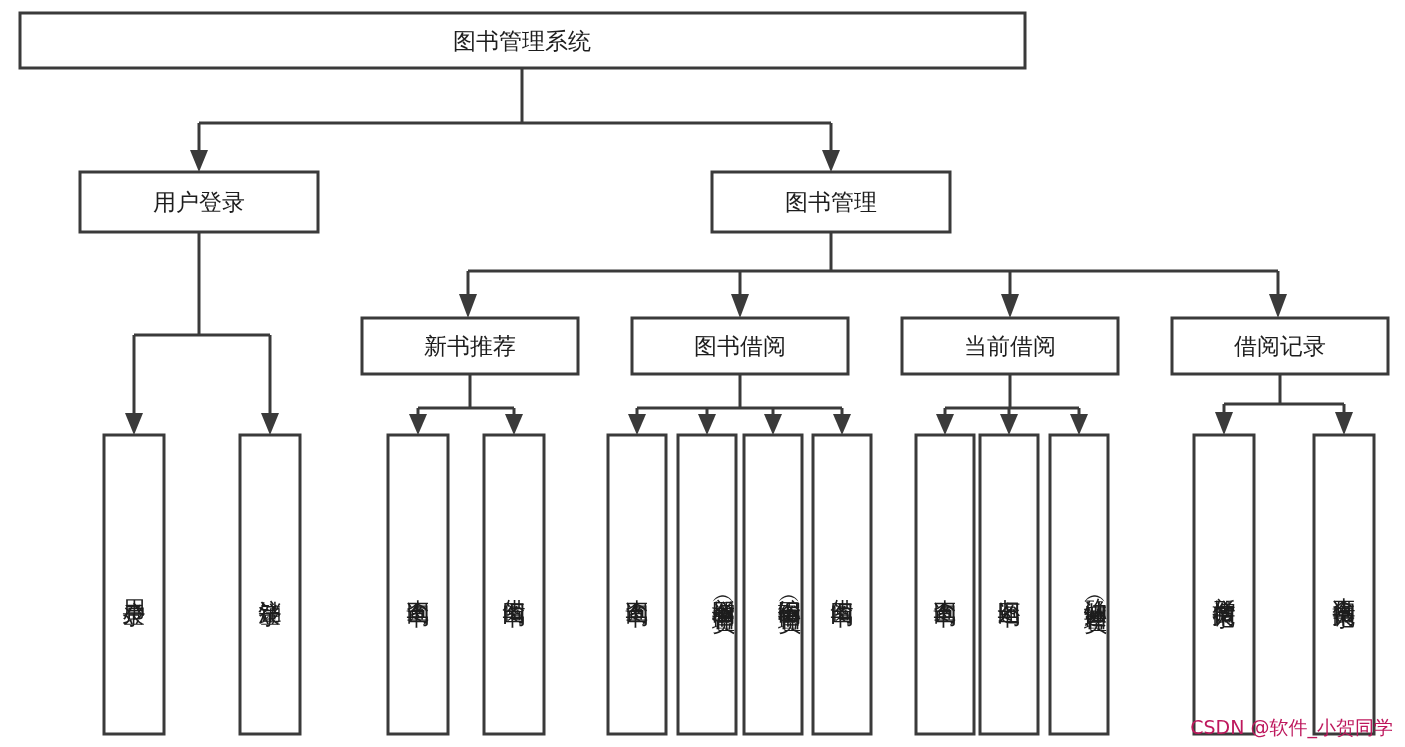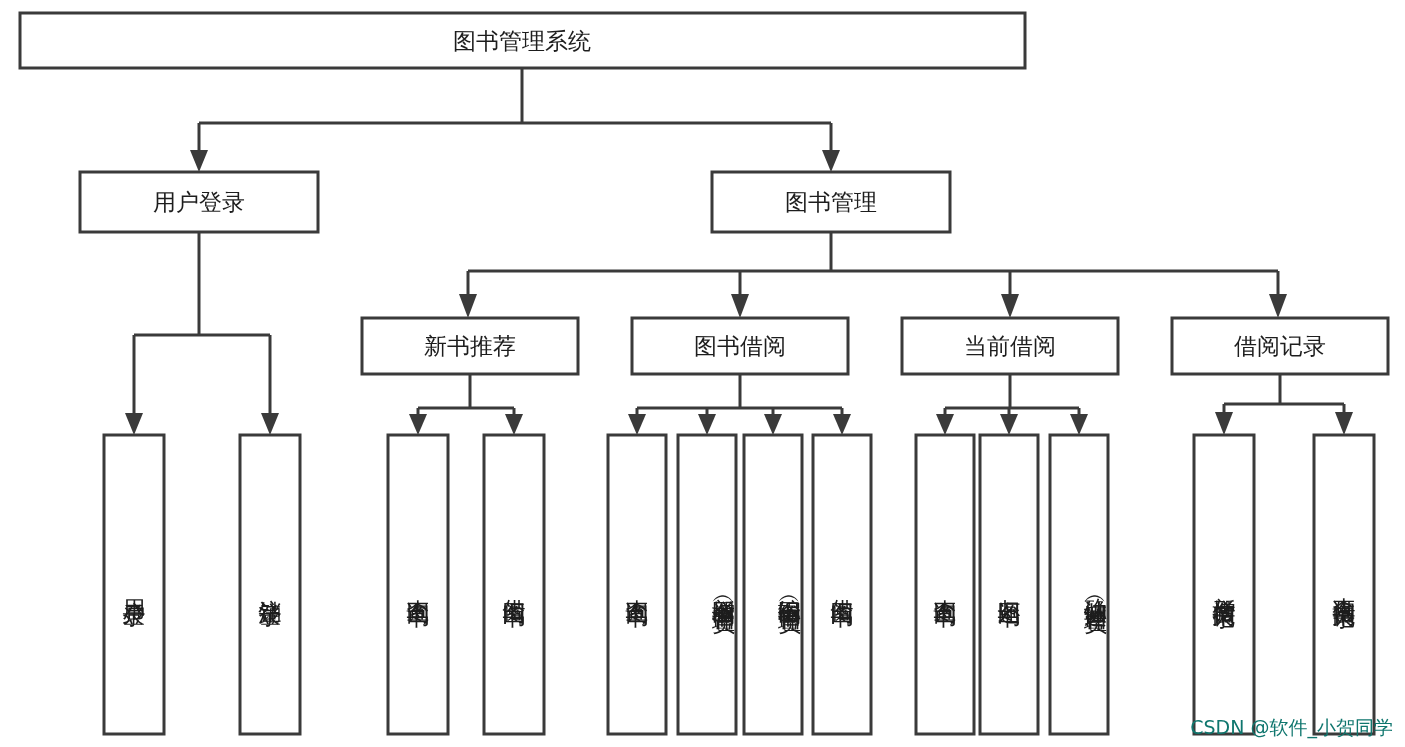--- a/index.html
+++ b/index.html
@@ -61,21 +61,21 @@
     text-align: center;
     white-space: nowrap;
     pointer-events: none;
   }
   .watermark {
     position: absolute;
     right: 12px;
     bottom: 6px;
     font-family: "DejaVu Sans", "Liberation Sans", sans-serif;
     font-size: 19px;
-    color: #0f766e;
+    color: #be185d;
     white-space: nowrap;
     user-select: none;
   }
 </style>
 </head>
 <body>
 
 <div id="diagram-root">
 
   <svg class="tree-canvas" viewBox="0 0 1405 747">

